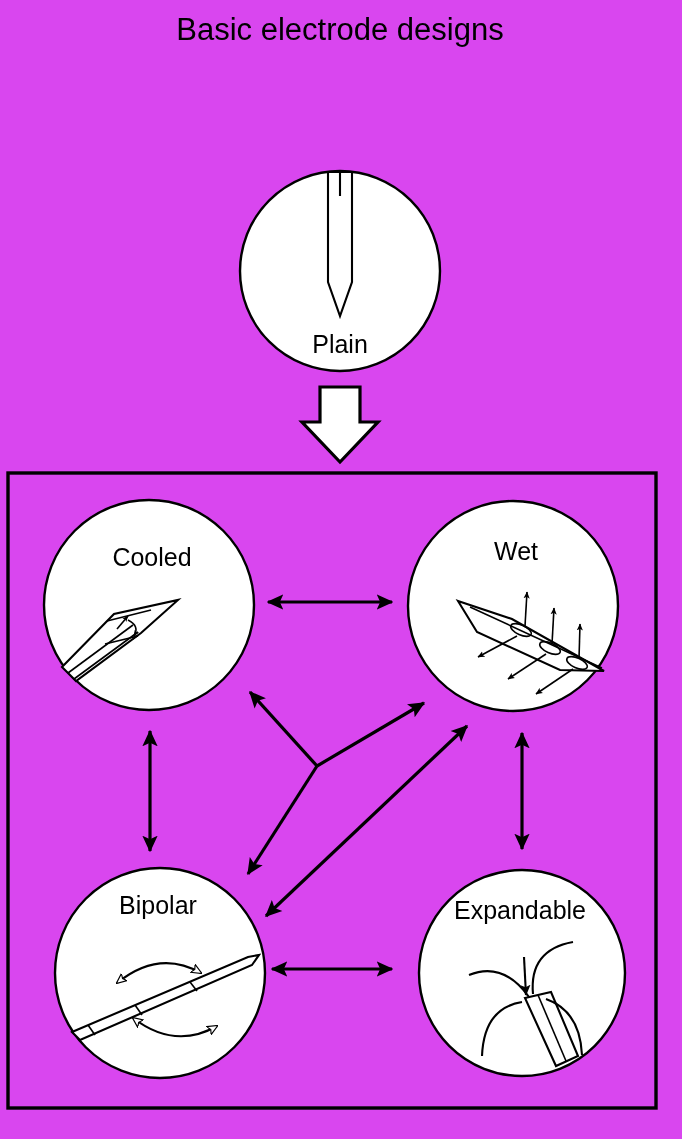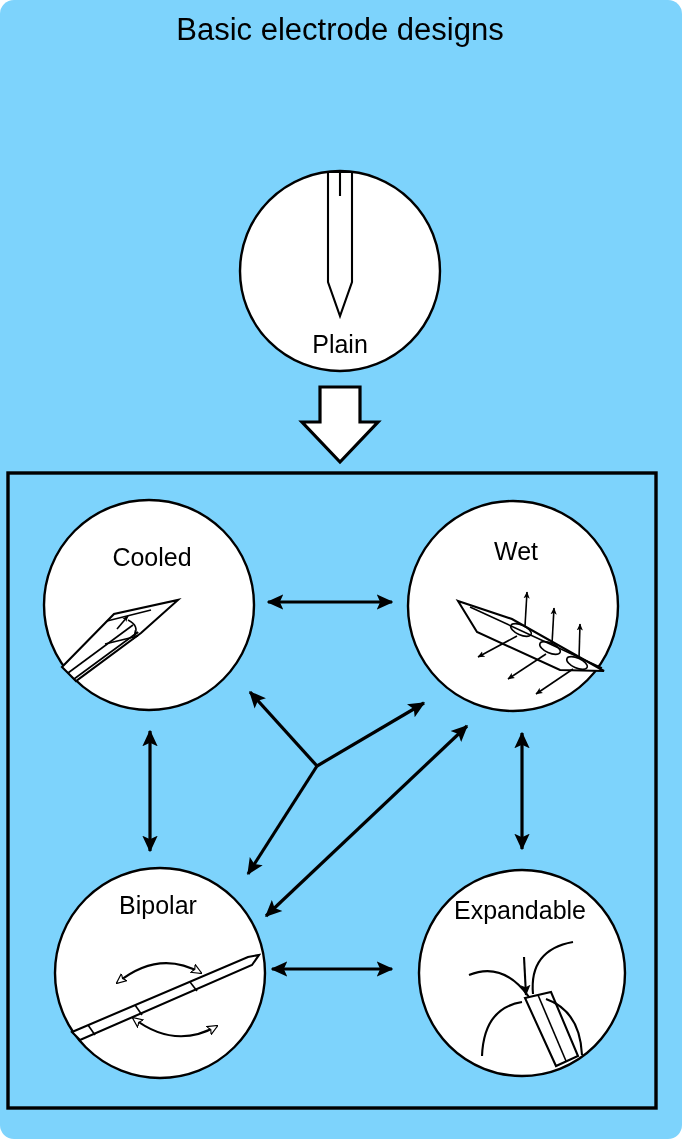--- a/index.html
+++ b/index.html
@@ -10,22 +10,21 @@
   }
   body {
     font-family: "Liberation Sans", sans-serif;
     color: #000000;
   }
   #figure-root {
     position: relative;
     width: 682px;
     height: 1139px;
     overflow: hidden;
-    background: #7dd3fc;
-    border-radius: 14px;
+    background: #d946ef;
   }
   #figure-svg {
     position: absolute;
     left: 0;
     top: 0;
     width: 682px;
     height: 1139px;
     display: block;
   }
   .fig-title {

